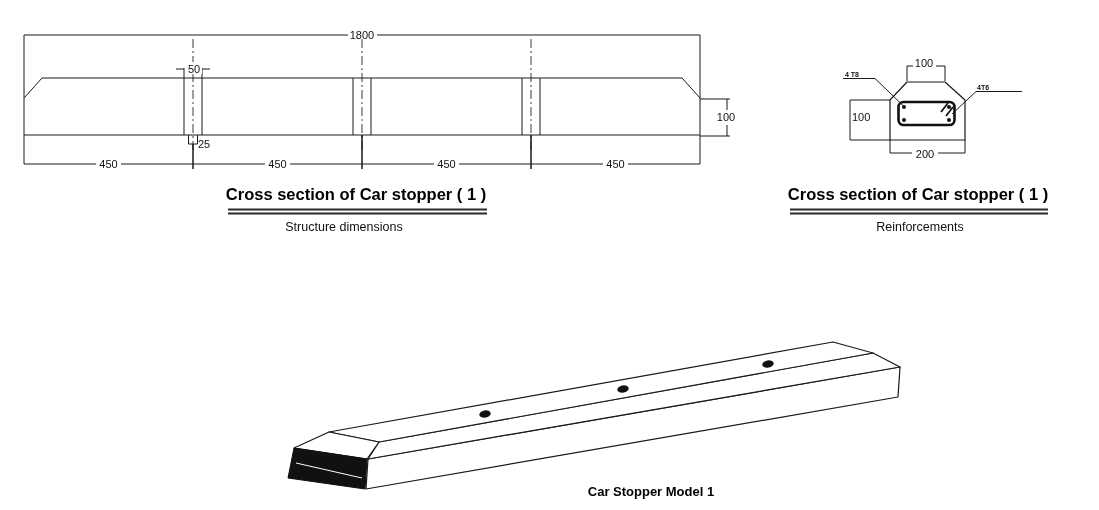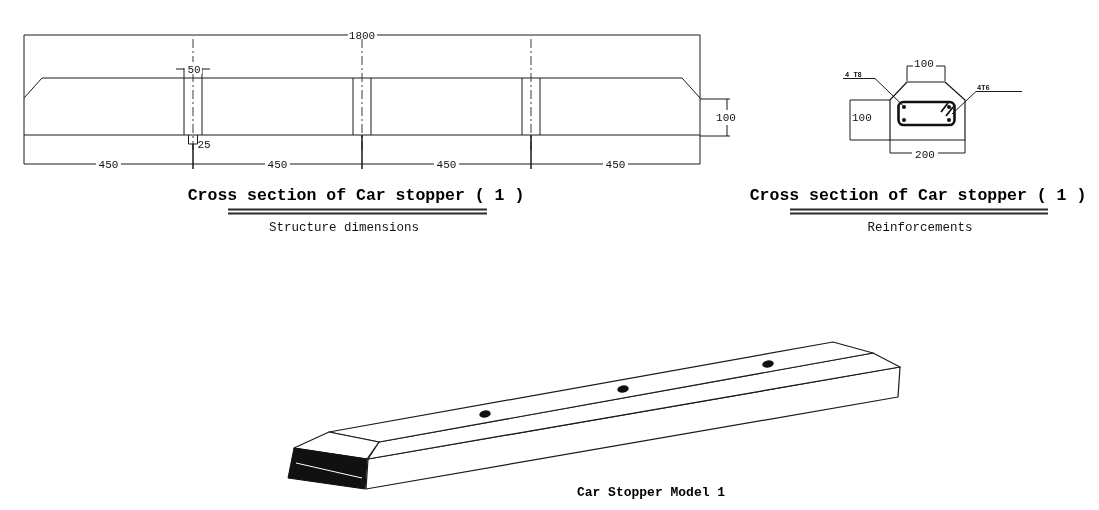--- a/index.html
+++ b/index.html
@@ -1,20 +1,20 @@
 <!DOCTYPE html>
 <html><head>
 <meta charset="utf-8">
 <style>
   html,body{margin:0;padding:0;background:#ffffff;}
   .canvas{
     position:relative;
     width:1099px;height:510px;
     background:#ffffff;
-    font-family:Liberation Mono, monospace;
+    font-family:Liberation Sans, sans-serif;
     overflow:hidden;
   }
   svg{display:block;}
   .ln{stroke:#1a1a1a;stroke-width:1;fill:none;}
   .ln2{stroke:#1a1a1a;stroke-width:1.5;fill:none;}
   .cl{stroke:#3a3a3a;stroke-width:1;fill:none;stroke-dasharray:9 3 2 3;}
   .face{fill:#ffffff;stroke:#1a1a1a;stroke-width:1.2;stroke-linejoin:round;}
   .dimtxt{font-size:11px;fill:#111;}
   .dimtxt-mid{font-size:11px;fill:#111;text-anchor:middle;}
   .rebartxt{font-size:7px;font-weight:bold;fill:#111;}

